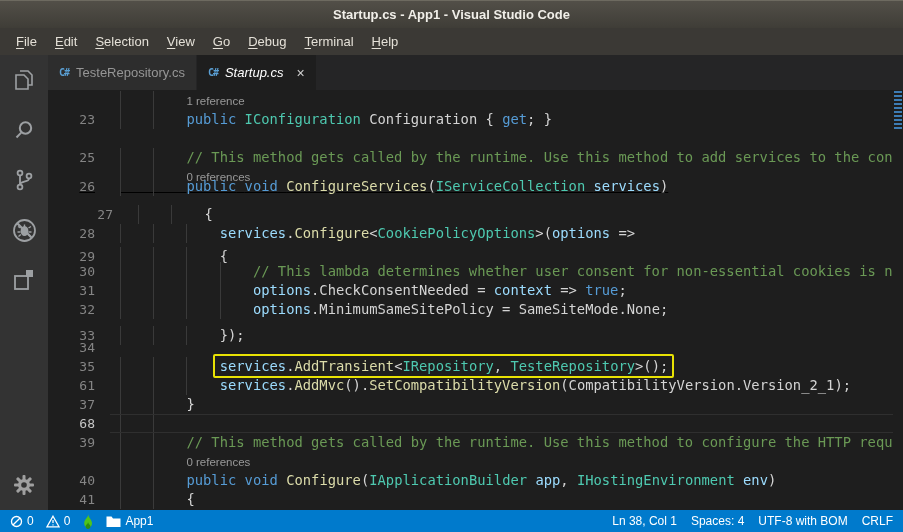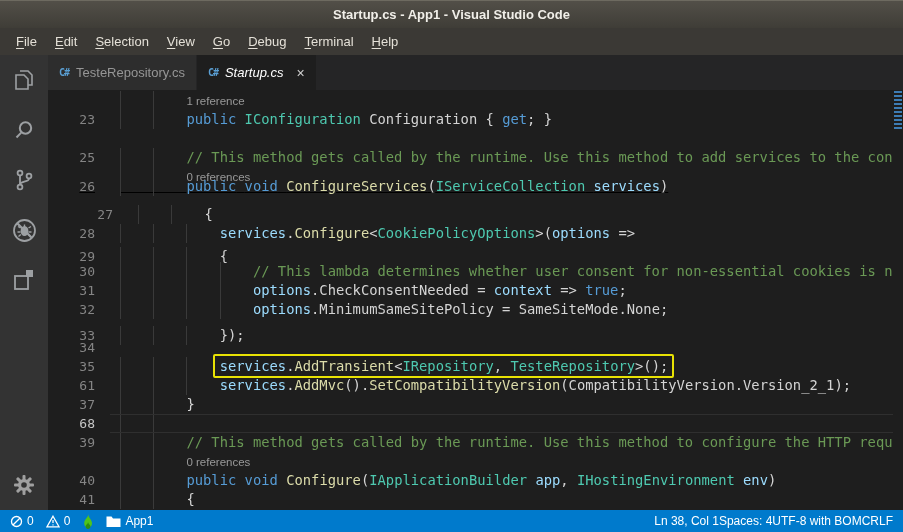--- a/index.html
+++ b/index.html
@@ -61,21 +61,21 @@
   .scroll-deco {
     position:absolute; right:1px; top:1px; width:8px; height:40px;
     background:repeating-linear-gradient(to bottom, #3d7cb4 0 2px, rgba(0,0,0,0) 2px 4px);
   }
   
   .statusbar {
     height:22px; background:var(--accent); color:#ffffff;
     display:flex; align-items:center; justify-content:space-between;
     font-size:12px; padding:0 10px;
   }
-  .sb-group { display:flex; align-items:center; }
+  .sb-group { display:flex; align-items:center; gap:14px; }
   .sb-group.left { gap:12px; }
   .sb-item { display:flex; align-items:center; gap:4px; cursor:default; white-space:nowrap; }
   .sb-item svg { display:block; }
 </style>
 </head>
 <body>
 
 <div class="titlebar">
   <span>Startup.cs - App1 - Visual Studio Code</span>
 </div>

